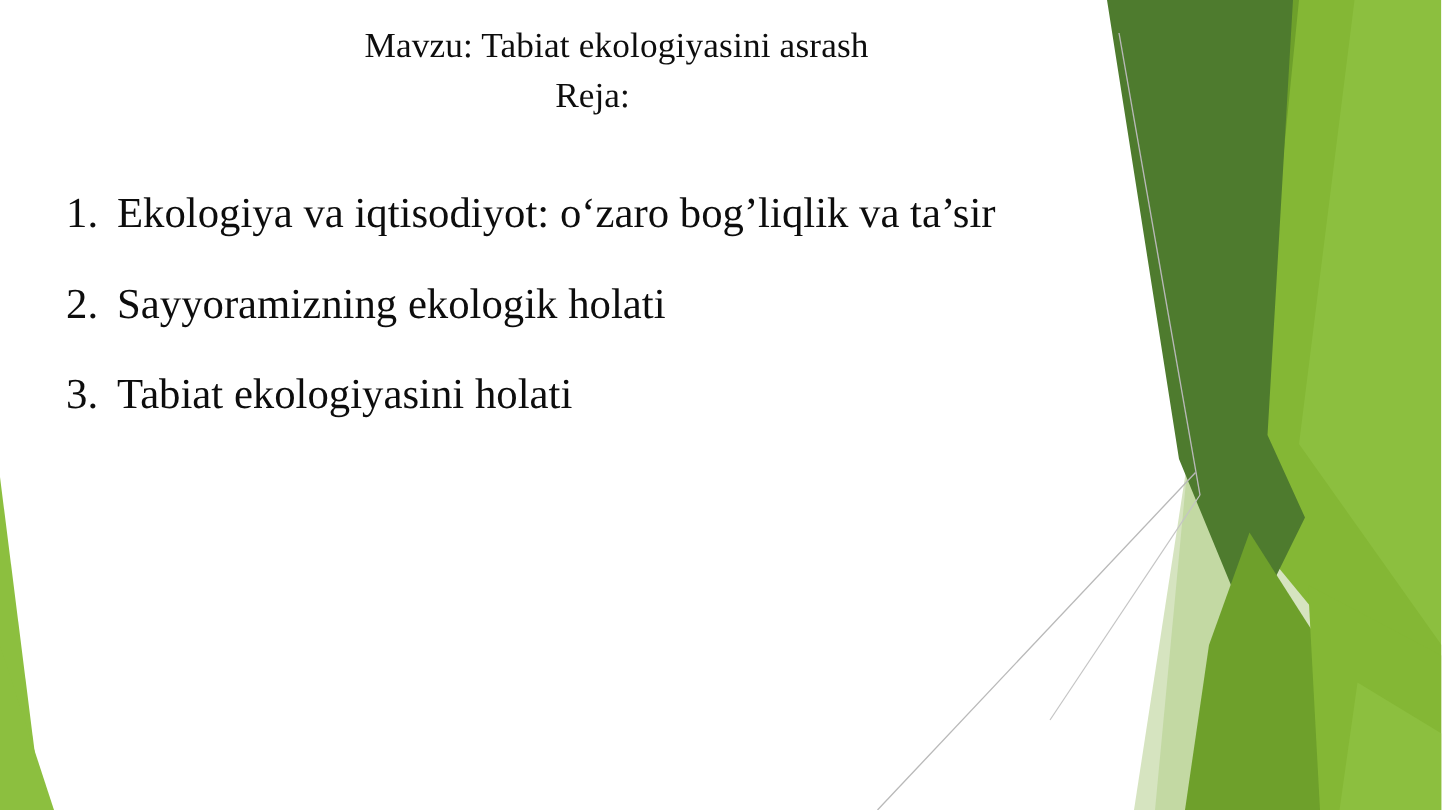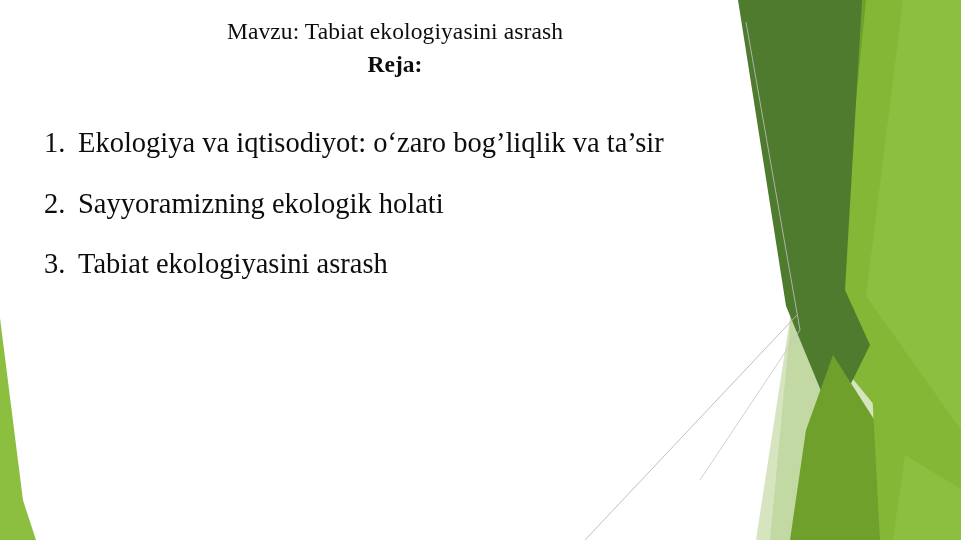--- a/index.html
+++ b/index.html
@@ -38,26 +38,27 @@
     text-align: center;
     color: #0d0d0d;
     font-family: "Liberation Serif", "DejaVu Serif", serif;
   }
   #slide-title {
     top: 17px;
     font-size: 23.5px;
     line-height: 28px;
     font-weight: normal;
     letter-spacing: 0.1px;
+    margin-left: 16px;
   }
   #slide-subtitle {
     top: 50px;
     font-size: 23.5px;
     line-height: 28px;
-    font-weight: bold;
+    font-weight: normal;
   }
   #reja-list {
     position: absolute;
     top: 104px;
     left: 44px;
     width: 715px;
     margin: 0;
     padding: 0;
     list-style: none;
   }
@@ -129,18 +130,18 @@
       <li>
         <span class="num">1.</span>
         <span class="txt">Ekologiya  va iqtisodiyot: o‘zaro bog’liqlik va ta’sir</span>
       </li>
       <li>
         <span class="num">2.</span>
         <span class="txt">Sayyoramizning ekologik holati</span>
       </li>
       <li>
         <span class="num">3.</span>
-        <span class="txt">Tabiat ekologiyasini asrash</span>
+        <span class="txt">Tabiat ekologiyasini holati</span>
       </li>
     </ol>
 
   </div>
 </div>
 
 </body></html>

